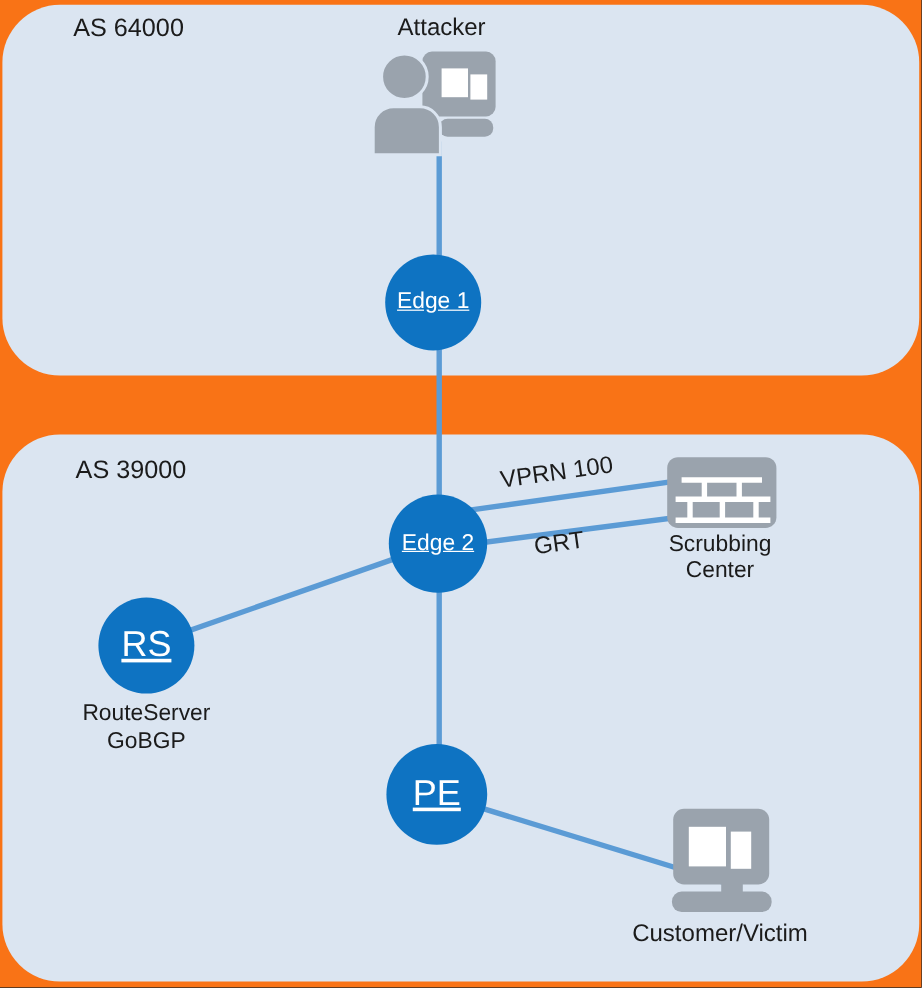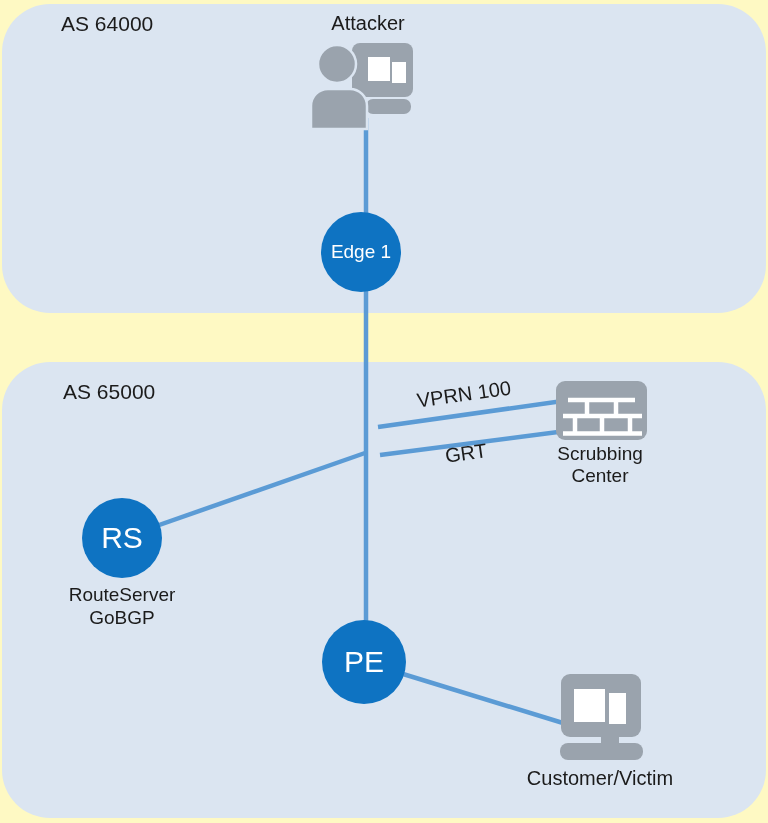--- a/index.html
+++ b/index.html
@@ -1,31 +1,31 @@
 <!DOCTYPE html>
 <html><head>
 <meta charset="utf-8">
 <style>
   html,body{margin:0;padding:0;background:#000;}
   #canvas{
-    position:relative;width:768px;height:823px;background:#fef9c3;overflow:hidden;
+    position:relative;width:768px;height:823px;background:#f97316;overflow:hidden;
     font-family:"Liberation Sans","DejaVu Sans",sans-serif;color:#1b1b1b;
   }
   .region{
     position:absolute;left:2px;width:764px;background:#dbe5f1;border-radius:48px;
   }
   #region-top{top:4px;height:309px;}
   #region-bottom{top:362px;height:456px;}
   .region-label{
     position:absolute;font-size:21px;letter-spacing:0px;color:#1b1b1b;white-space:nowrap;
   }
   #connector-layer{position:absolute;left:0;top:0;z-index:2;}
   .node{
     position:absolute;z-index:3;background:#0e73c2;border-radius:50%;
-    display:flex;align-items:center;justify-content:center;color:#fff;
+    display:flex;align-items:center;justify-content:center;color:#fff;text-decoration:underline;
   }
   .node-small{font-size:19px;}
   .node-big{font-size:30px;}
   .caption{
     position:absolute;z-index:3;text-align:center;color:#1b1b1b;
   }
   #attacker-label{left:308px;top:12px;width:120px;font-size:20px;}
   #scrubbing-label{left:544px;top:443px;width:112px;font-size:19px;line-height:22px;}
   #routeserver-label{left:61px;top:583px;width:122px;font-size:19px;line-height:23px;}
   #customer-label{left:520px;top:767px;width:160px;font-size:20px;}
@@ -38,21 +38,21 @@
 </style>
 </head>
 <body>
 
 <div id="canvas">
 
   <div class="region" id="region-top"></div>
   <div class="region" id="region-bottom"></div>
 
   <div class="region-label" style="left:61px;top:12px;">AS 64000</div>
-  <div class="region-label" style="left:63px;top:380px;">AS 65000</div>
+  <div class="region-label" style="left:63px;top:380px;">AS 39000</div>
 
   <svg id="connector-layer" width="768" height="823" viewBox="0 0 768 823">
     <g stroke="#5b9bd5" stroke-width="4.5" fill="none">
       <line x1="366" y1="118" x2="366" y2="662"></line>
       <line x1="365" y1="453" x2="122" y2="538"></line>
       <line x1="378" y1="427" x2="612" y2="394"></line>
       <line x1="380" y1="455" x2="612" y2="425"></line>
       <line x1="364" y1="662" x2="602" y2="735"></line>
     </g>
 
@@ -84,20 +84,23 @@
       <rect x="574" y="689" width="31" height="33" fill="#ffffff"></rect>
       <rect x="609" y="693" width="17" height="31" fill="#ffffff"></rect>
       <rect x="601" y="735" width="18" height="10" fill="#9aa3ad"></rect>
       <rect x="560" y="743" width="83" height="17" rx="8" fill="#9aa3ad"></rect>
     </g>
   </svg>
 
   <div class="node node-small" style="left:321px;top:212px;width:80px;height:80px;">
     <span>Edge 1</span>
   </div>
+  <div class="node node-small" style="left:324px;top:412px;width:82px;height:82px;">
+    <span>Edge 2</span>
+  </div>
   <div class="node node-big" style="left:82px;top:498px;width:80px;height:80px;text-align:center;">
     <span>RS</span>
   </div>
   <div class="node node-big" style="left:322px;top:620px;width:84px;height:84px;">
     <span>PE</span>
   </div>
 
   <div class="caption" id="attacker-label">Attacker</div>
   <div class="caption" id="scrubbing-label">Scrubbing Center</div>
   <div class="caption" id="customer-label">Customer/Victim</div>

